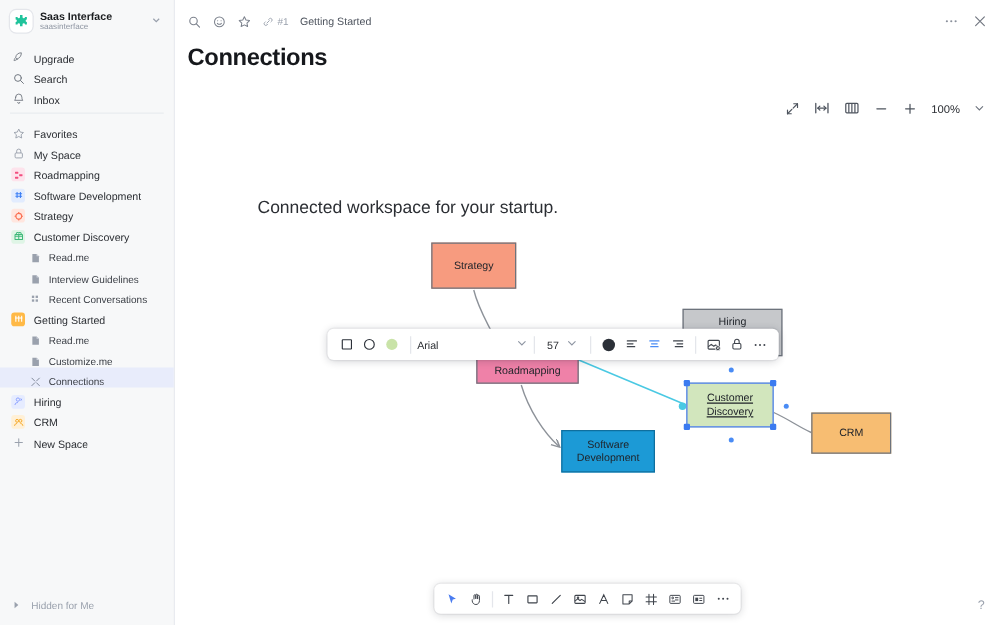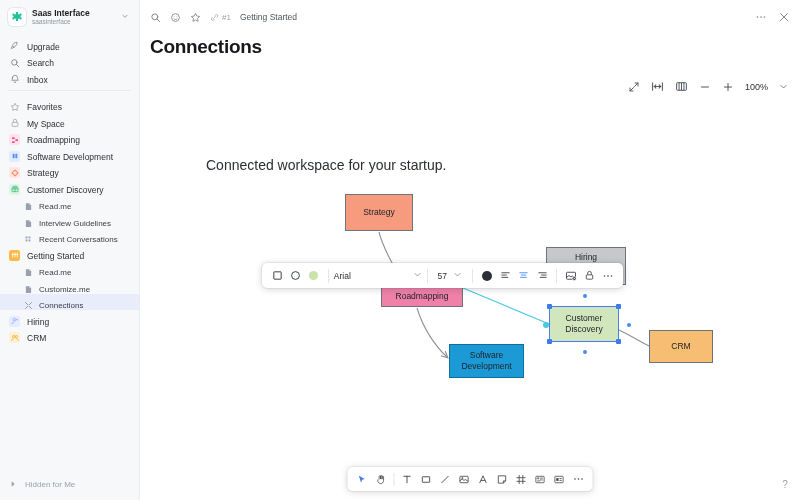--- a/index.html
+++ b/index.html
@@ -351,20 +351,28 @@
             <svg width="8" height="8" viewBox="0 0 24 24" fill="none" stroke="#f5a623" stroke-width="2.3">
                 <circle cx="8" cy="8" r="3.5"></circle>
                 <circle cx="16" cy="8" r="3.5"></circle>
                 <path d="M2 20c0-3.5 2.7-5.5 6-5.5M22 20c0-3.5-2.7-5.5-6-5.5"></path>
               </svg>
           </span>
         </span>
         <span class="lbl">CRM</span>
       </div>
 
+      <div class="nav-item">
+        <span class="ico">
+          <svg width="10" height="10" viewBox="0 0 24 24" fill="none" stroke="#9aa1ad" stroke-width="2" stroke-linecap="round">
+              <path d="M12 5v14M5 12h14"></path>
+            </svg>
+        </span>
+        <span class="lbl">New Space</span>
+      </div>
     </div>
 
     <div class="spacer"></div>
 
     <div class="hidden-row">
       <span class="ico" style="display:flex;align-items:center;">
         <svg width="8" height="8" viewBox="0 0 24 24" fill="#9aa1ad">
             <path d="M8 4l9 8-9 8z"></path>
           </svg>
       </span>
@@ -497,21 +505,21 @@
       </div>
 
       <div class="shape" style="left:309px;top:236px;width:75px;height:34px;background:#1c9ad6;border-color:#0f6f9e;">
         <span style="white-space:pre-line;">Software Development</span>
       </div>
 
       <div class="shape" style="left:509px;top:222px;width:64px;height:33px;background:#f7bd72;border-color:#6d737c;">
         <span>CRM</span>
       </div>
 
-      <div class="shape sel" style="left:409px;top:198px;width:70px;height:36px;background:#d2e6bd;">
+      <div class="shape sel" style="left:409px;top:198px;width:70px;height:36px;background:#d2e6bd;text-decoration:underline;">
         <span style="white-space:pre-line;">Customer
 Discovery</span>
         <span class="handle" style="left:-3px;top:-3px;"></span>
         <span class="handle" style="right:-3px;top:-3px;"></span>
         <span class="handle" style="left:-3px;bottom:-3px;"></span>
         <span class="handle" style="right:-3px;bottom:-3px;"></span>
         <span class="handle round" style="left:33px;top:-13px;"></span>
         <span class="handle round" style="left:33px;bottom:-13px;"></span>
         <span class="handle round" style="right:-13px;top:16px;"></span>
       </div>

